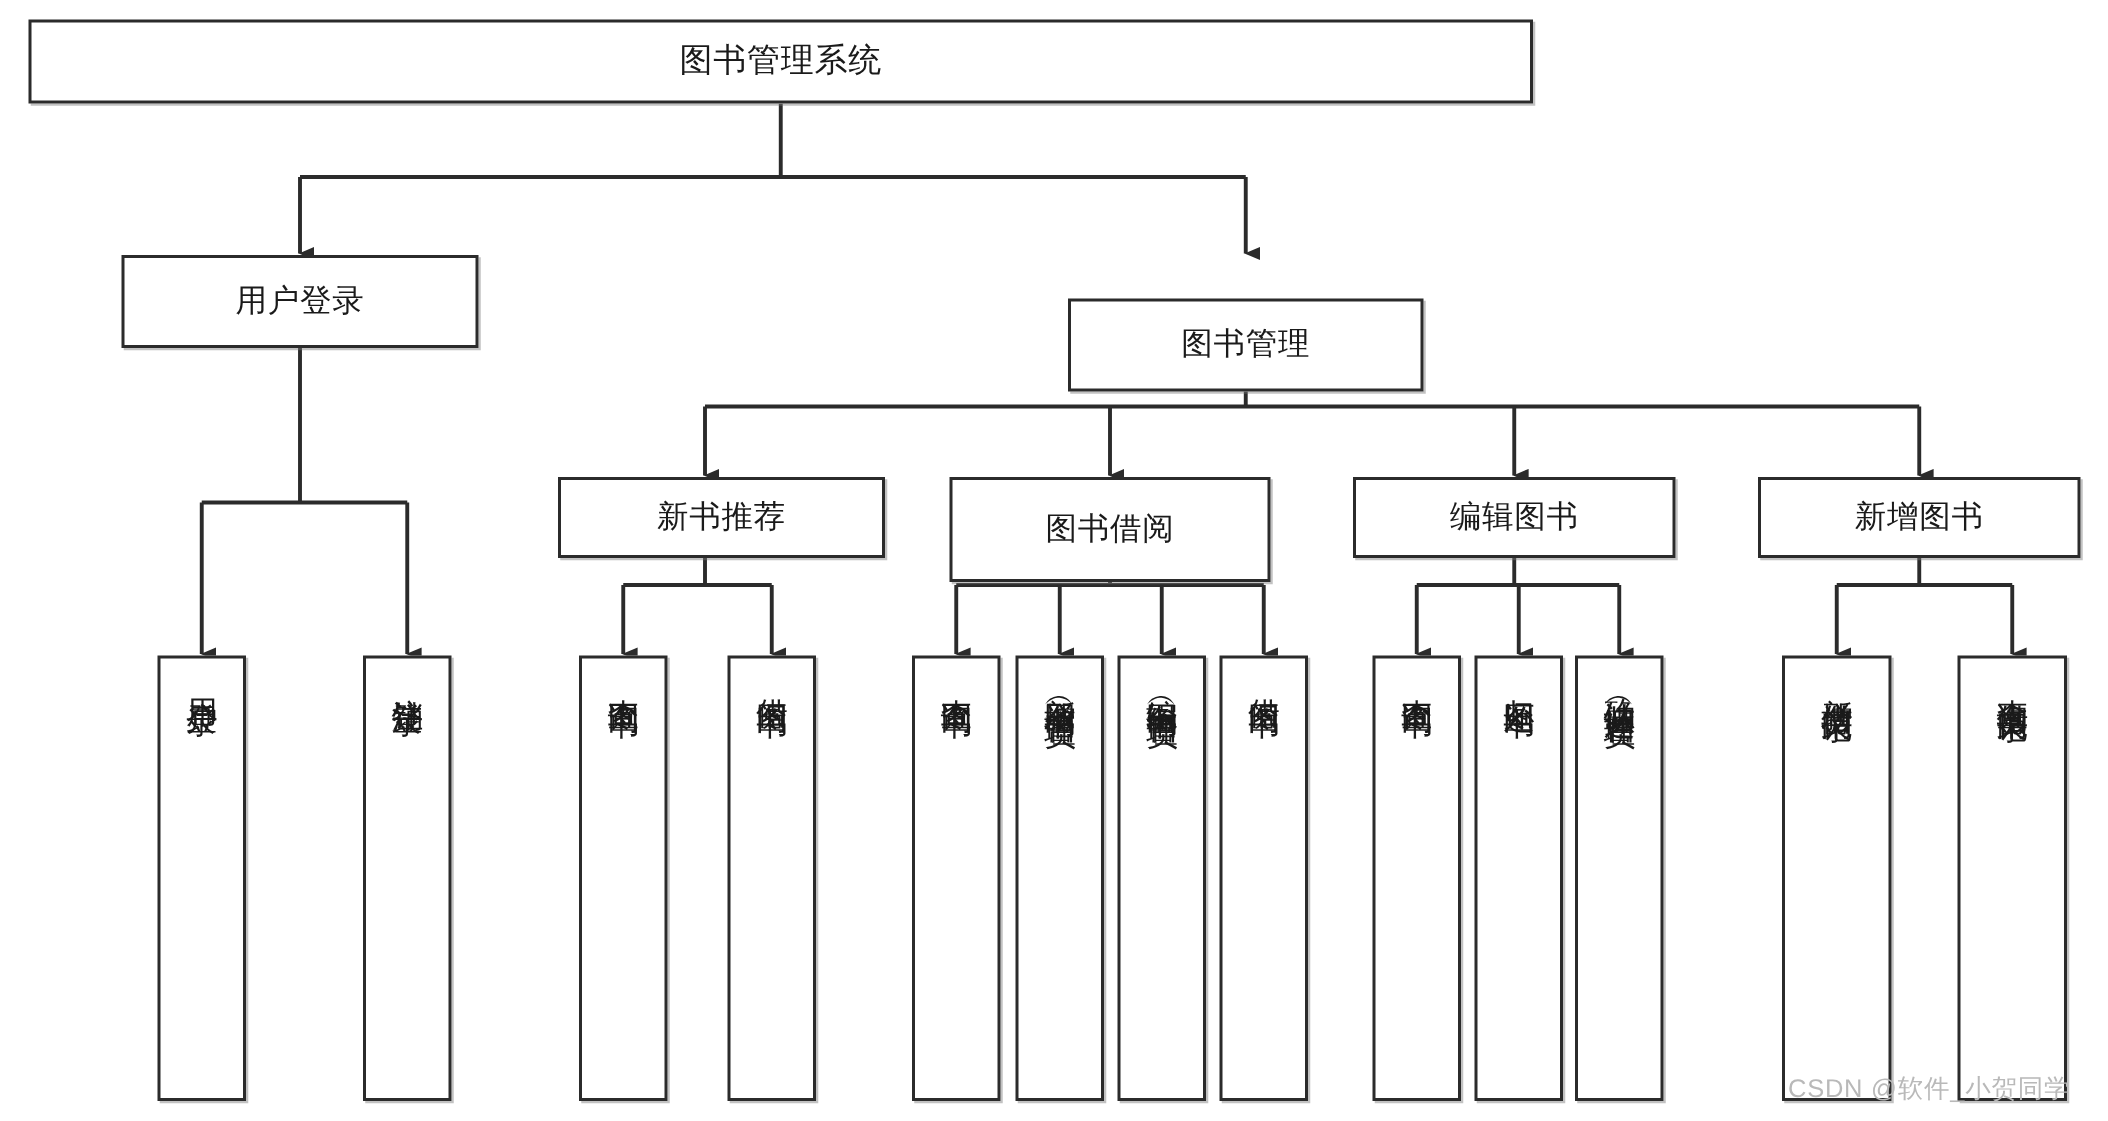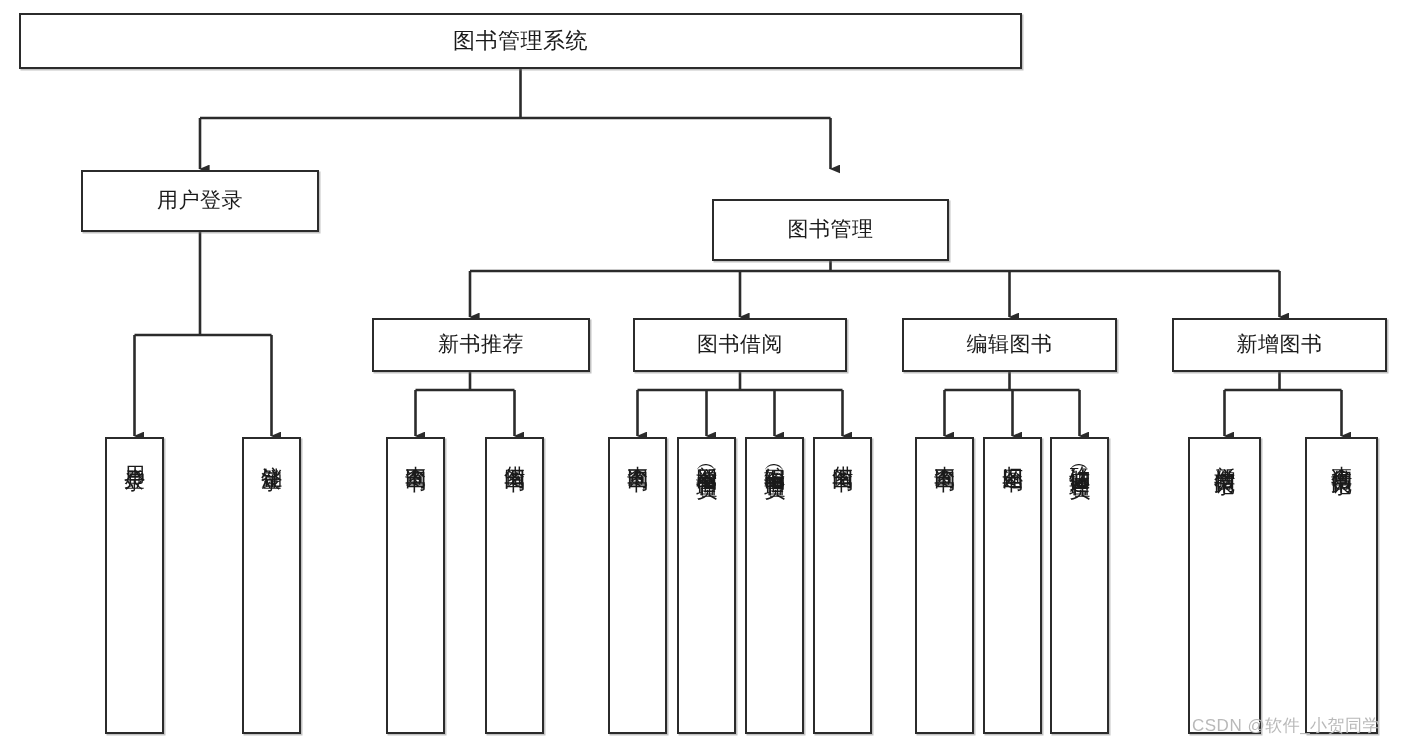--- a/index.html
+++ b/index.html
@@ -124,21 +124,21 @@
       </div>
       <div class="node horizontal" style="left: 81px; top: 170px; width: 238px; height: 62px;">
         <span class="node-label">用户登录</span>
       </div>
       <div class="node horizontal" style="left: 712px; top: 170px; width: 237px; height: 62px; margin-top: 29px;">
         <span class="node-label">图书管理</span>
       </div>
       <div class="node horizontal" style="left: 372px; top: 318px; width: 218px; height: 54px;">
         <span class="node-label">新书推荐</span>
       </div>
-      <div class="node horizontal" style="left: 633px; top: 318px; width: 214px; height: 54px;">
+      <div class="node horizontal" style="left: 633px; top: 318px; width: 214px; height: 70px;">
         <span class="node-label">图书借阅</span>
       </div>
       <div class="node horizontal" style="left: 902px; top: 318px; width: 215px; height: 54px;">
         <span class="node-label">编辑图书</span>
       </div>
       <div class="node horizontal" style="left: 1172px; top: 318px; width: 215px; height: 54px;">
         <span class="node-label">新增图书</span>
       </div>
       <div class="node vertical" style="left: 105px; top: 437px; width: 59px; height: 297px;">
         <span class="node-label">用户登录</span>

